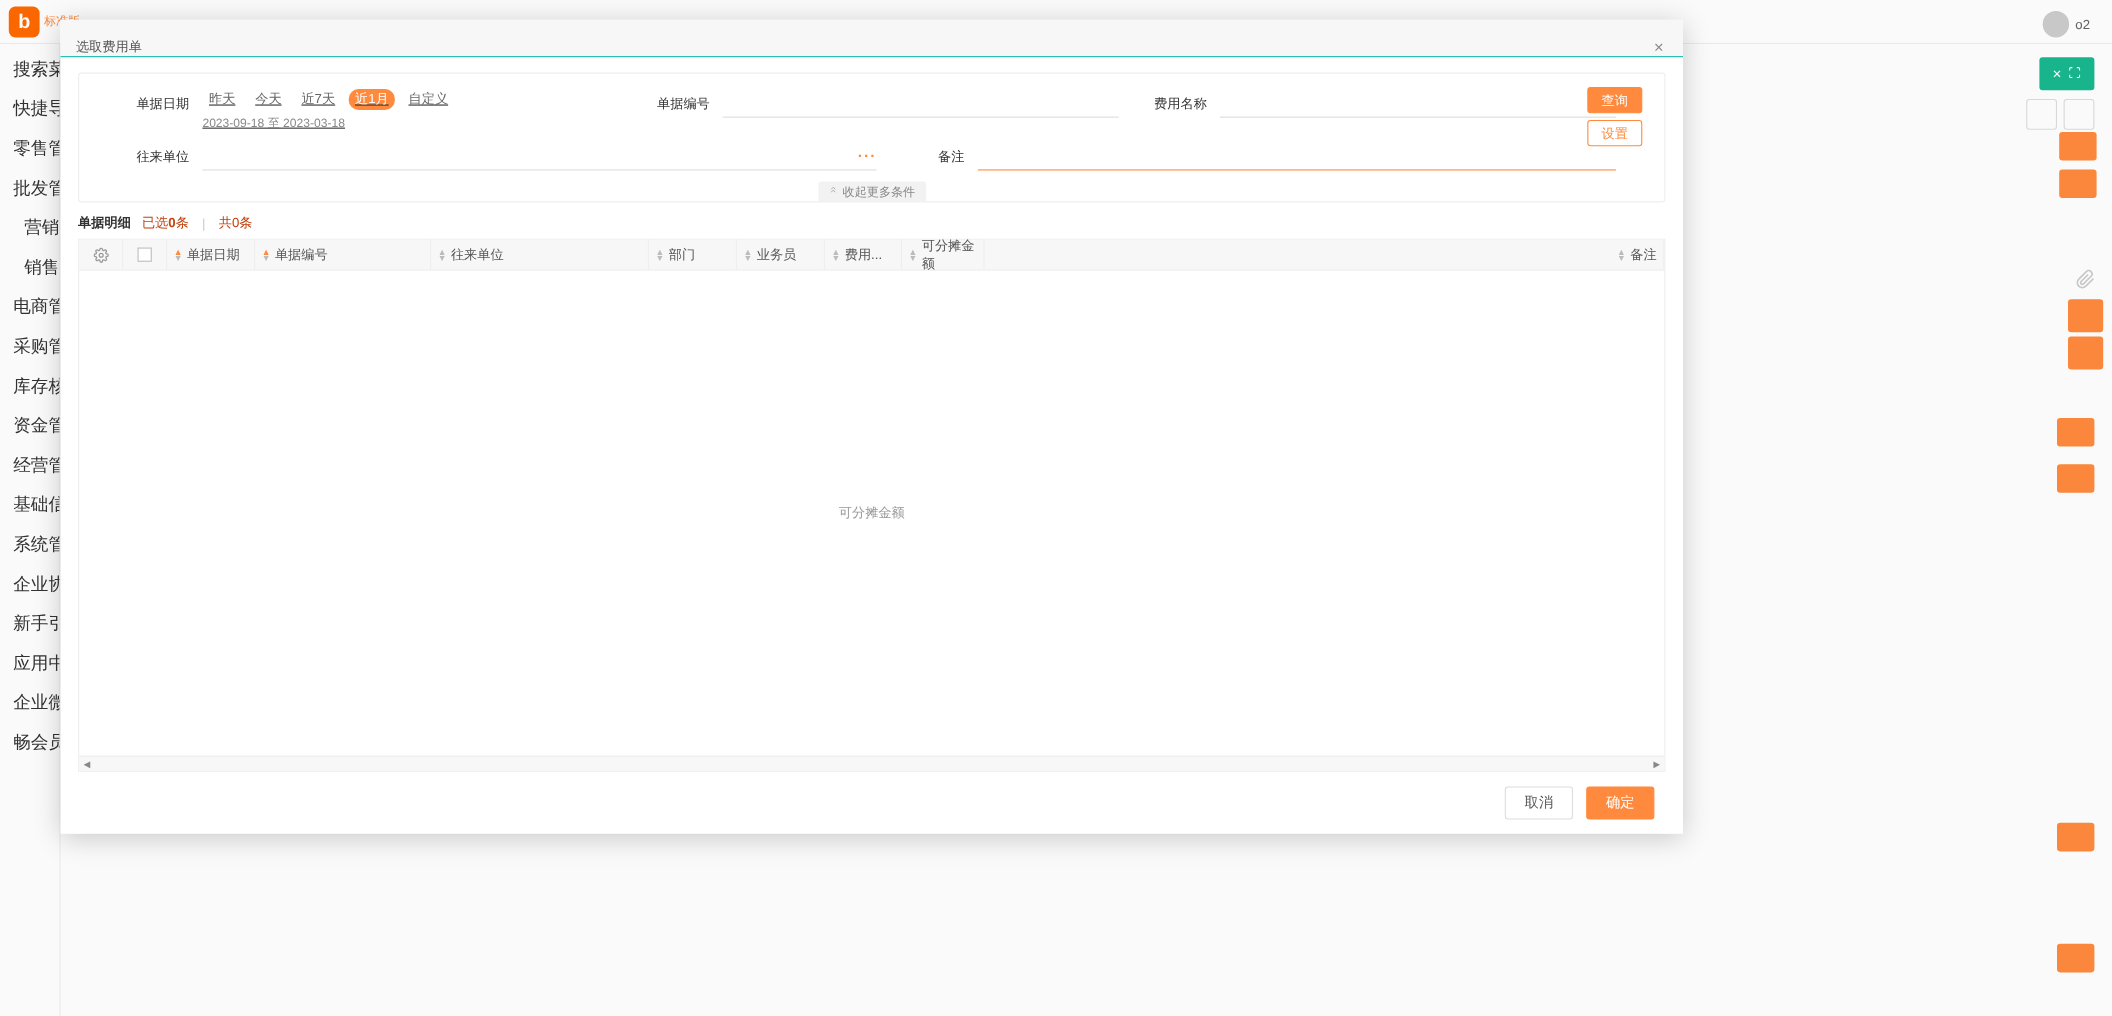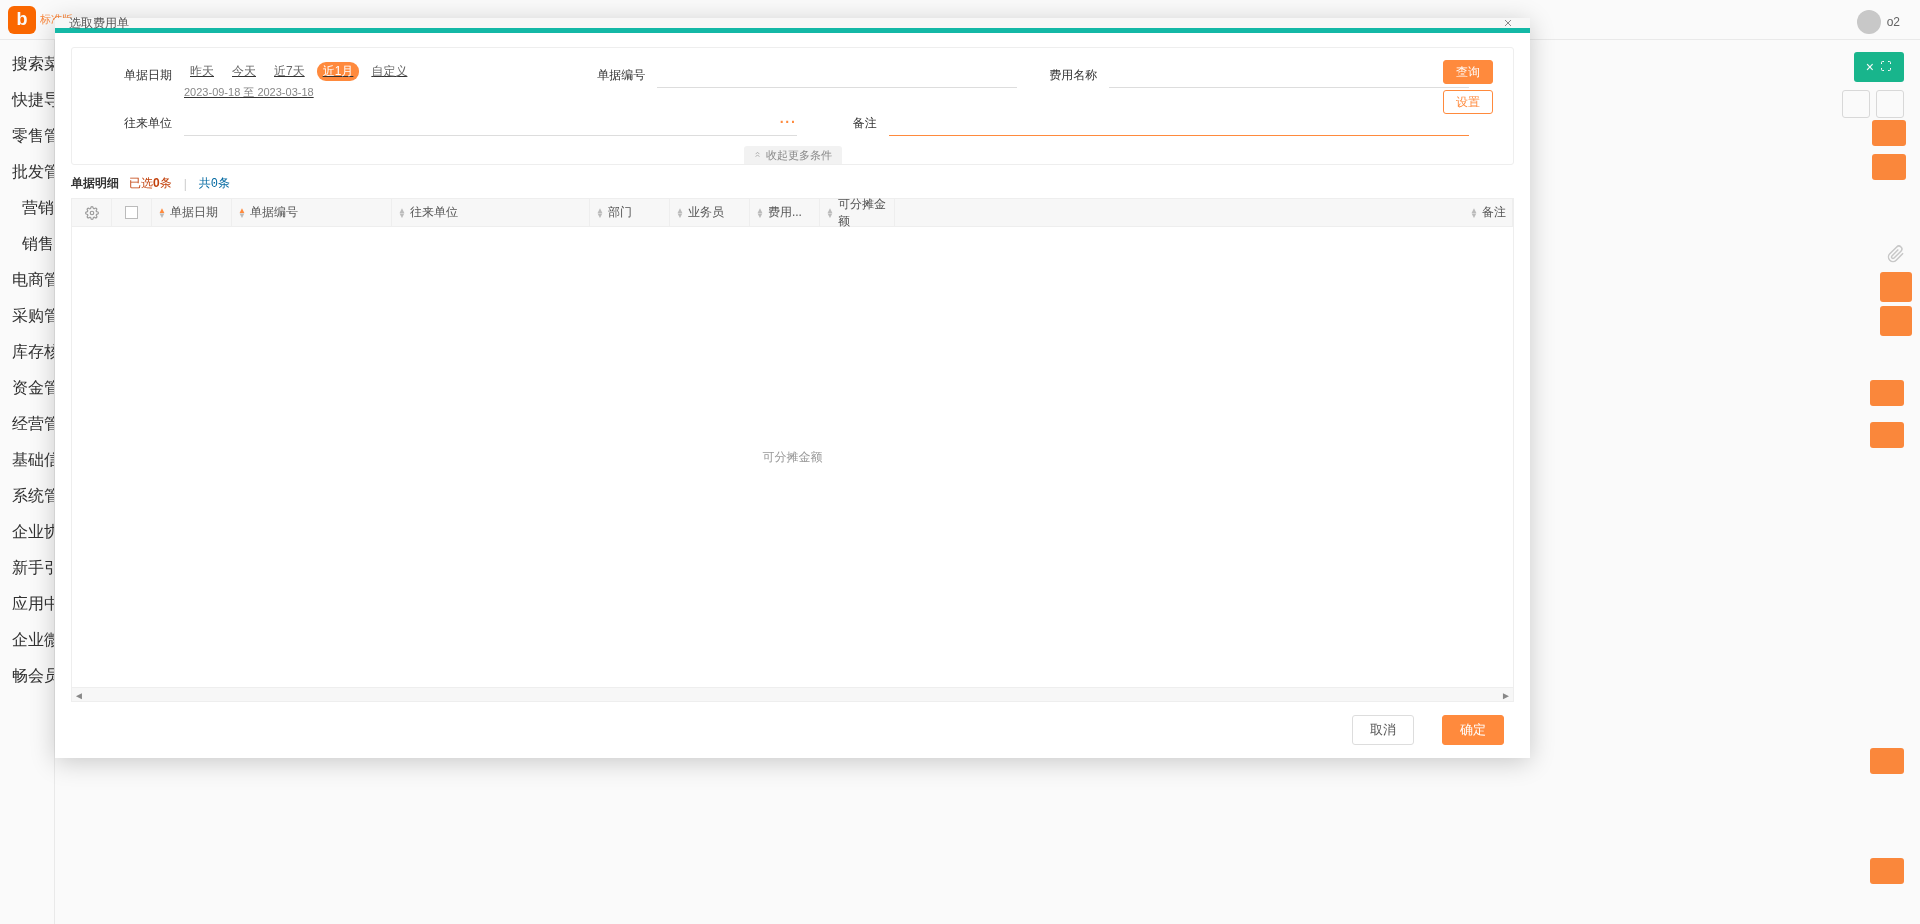--- a/index.html
+++ b/index.html
@@ -75,23 +75,23 @@
   background: rgba(0,0,0,0.02);
 }
 .modal {
   position:absolute; left:55px; top:18px;
   width: 1475px; height: 740px;
   background:#fff;
   box-shadow: 0 4px 24px rgba(0,0,0,0.2);
   display:flex; flex-direction:column;
 }
 .modal-header {
-  height: 15px; background:#f7f7f7;
-  display:flex; align-items:center; justify-content:space-between;
-  padding: 0 14px; border-bottom:5px solid #14b8a6;
+  height: 34px; background:#f7f7f7;
+  display:flex; align-items:flex-end; justify-content:space-between;
+  padding: 0 14px; border-bottom:1px solid #14b8a6;
 }
 .modal-title { font-size:12px; color:#555; }
 .modal-close {
   width:16px; height:16px; cursor:pointer; color:#888;
   display:flex; align-items:center; justify-content:center;
 }
 
 .modal-body { flex:1; padding: 14px 16px 0 16px; display:flex; flex-direction:column; overflow:auto; }
 
 
@@ -142,21 +142,21 @@
   color:#888; cursor:pointer; font-size:11px;
 }
 
 
 .data-header {
   margin-top:10px; display:flex; align-items:center; gap:10px;
 }
 .data-header .title { font-weight:bold; font-size:12px;}
 .data-header .selcount { color:#c2410c; }
 .data-header .selcount b { font-weight:bold;}
-.data-header .total { color:#0369a1;font-family:Liberation Mono, monospace; }
+.data-header .total { color:#c2410c; }
 .data-header .divider { color:#ccc; margin:0 2px;}
 
 .table-wrap { margin-top:6px; border:1px solid #eee; flex:1; min-height:420px; position:relative; display:flex; flex-direction:column;}
 .thead {
   display:flex; background:#f7f7f7; height:28px; align-items:stretch;
   border-bottom:1px solid #eee;
 }
 .th {
   border-right:1px solid #eee; display:flex; align-items:center;
   padding:0 6px; color:#555; font-size:12px; gap:4px; position:relative;
@@ -190,21 +190,21 @@
 .scroll-arrow {
   position:absolute; top:0; width:14px; height:14px;
   display:flex; align-items:center; justify-content:center; color:#888;
   font-size:10px;
 }
 .scroll-arrow.left { left:0; }
 .scroll-arrow.right { right:0; }
 
 .modal-footer {
   height:56px;
-  display:flex; align-items:center; justify-content:flex-end; gap:28px;
+  display:flex; align-items:center; justify-content:flex-end; gap:12px;
   padding: 0 26px;
 }
 .btn.lg { height:30px; min-width:62px; font-size:13px;}
 
 </style>
 </head>
 <body>
 
 <div class="bg-app">
   <div class="bg-header">

